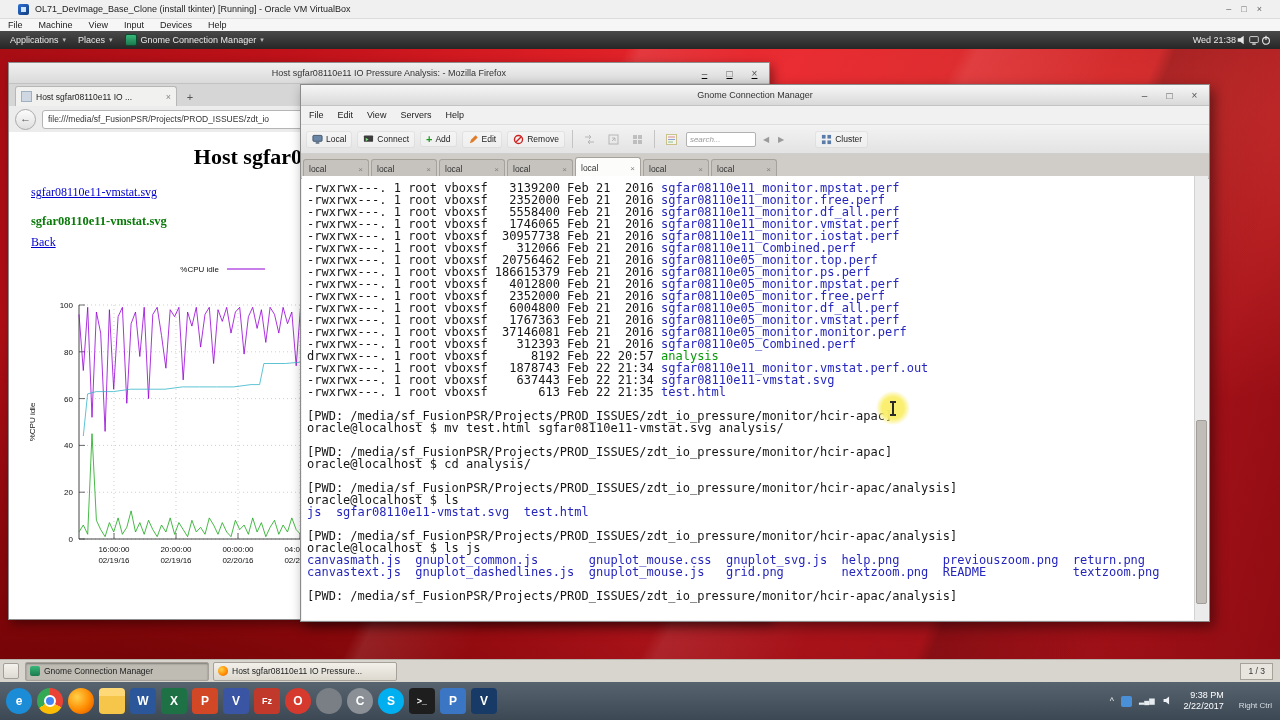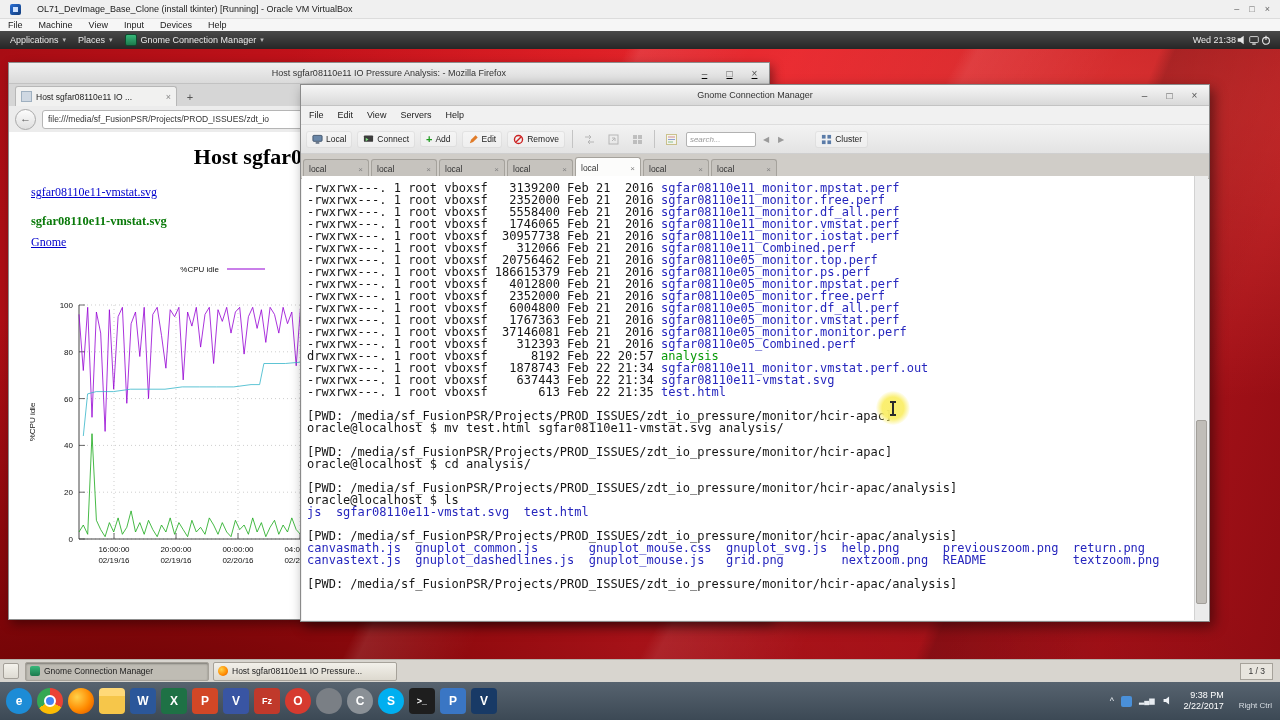--- a/index.html
+++ b/index.html
@@ -1,19 +1,19 @@
 <!DOCTYPE html>
 <html><head>
 <meta charset="utf-8">
 <style>
   html,body{margin:0;padding:0;background:#111;}
   .screen{position:relative;width:1280px;height:720px;overflow:hidden;font-family:"Liberation Sans",sans-serif;background:#000;}
 
   
-  .vb-titlebar{height:18px;background:#f0f0f0;border-bottom:1px solid #dcdcdc;display:flex;align-items:center;gap:16px;padding:0 10px;font-size:9px;color:#222;}
+  .vb-titlebar{height:18px;background:#f0f0f0;border-bottom:1px solid #dcdcdc;display:flex;align-items:center;gap:6px;padding:0 18px;font-size:9px;color:#222;}
   .vb-logo{width:11px;height:11px;background:linear-gradient(135deg,#2a6fd6,#123d7a);border-radius:2px;position:relative;}
   .vb-logo::after{content:"";position:absolute;inset:3px;background:#cfe2ff;}
   .vb-controls{margin-left:auto;display:flex;gap:10px;color:#666;font-size:9px;}
   .vb-menubar{height:12px;background:#f6f6f6;border-bottom:1px solid #d4d4d4;display:flex;align-items:center;gap:16px;padding:0 8px;font-size:9px;color:#222;}
 
   
   .vm{position:absolute;top:31px;left:0;width:1280px;height:651px;}
   .gnome-top{position:absolute;top:0;left:0;right:0;height:18px;background:linear-gradient(#4a4a4a,#262626);color:#e8e8e8;font-size:9px;display:flex;align-items:center;padding:0 4px;z-index:20;}
   .panel-item{display:flex;align-items:center;gap:4px;padding:0 6px;height:100%;}
   .panel-arrow{font-size:7px;color:#b9b9b9;}
@@ -194,21 +194,21 @@
         <div class="ff-newtab">+</div>
       </div>
       <div class="ff-navbar">
         <div class="ff-back">←</div>
         <input class="ff-url" value="file:///media/sf_FusionPSR/Projects/PROD_ISSUES/zdt_io" style="">
       </div>
       <div class="ff-content">
         <div class="pg-h1">Host sgfar08110e11 IO Pressure Analysis:</div>
         <a class="pg-link">sgfar08110e11-vmstat.svg</a>
         <div class="pg-svgtitle">sgfar08110e11-vmstat.svg</div>
-        <a class="pg-link pg-back">Gnome</a>
+        <a class="pg-link pg-back">Back</a>
         <svg width="700" height="320" style="display:block;margin-top:4px;">
             <line x1="70" x2="500" y1="285" y2="285" class="grid"></line>
             <line x1="70" x2="76" y1="285" y2="285" class="tick"></line>
             <text x="64" y="288" class="ax" text-anchor="end">0</text>
             <line x1="70" x2="500" y1="238.2" y2="238.2" class="grid"></line>
             <line x1="70" x2="76" y1="238.2" y2="238.2" class="tick"></line>
             <text x="64" y="241.2" class="ax" text-anchor="end">20</text>
             <line x1="70" x2="500" y1="191.39999999999998" y2="191.39999999999998" class="grid"></line>
             <line x1="70" x2="76" y1="191.39999999999998" y2="191.39999999999998" class="tick"></line>
             <text x="64" y="194.39999999999998" class="ax" text-anchor="end">40</text>
@@ -398,20 +398,21 @@
           <div class="tl"><span class="c-p">oracle@localhost $ mv test.html sgfar08110e11-vmstat.svg analysis/</span></div>
           <div class="tl"></div>
           <div class="tl"><span class="c-p">[PWD: /media/sf_FusionPSR/Projects/PROD_ISSUES/zdt_io_pressure/monitor/hcir-apac]</span></div>
           <div class="tl"><span class="c-p">oracle@localhost $ cd analysis/</span></div>
           <div class="tl"></div>
           <div class="tl"><span class="c-p">[PWD: /media/sf_FusionPSR/Projects/PROD_ISSUES/zdt_io_pressure/monitor/hcir-apac/analysis]</span></div>
           <div class="tl"><span class="c-p">oracle@localhost $ ls</span></div>
           <div class="tl"><span class="c-f">js  sgfar08110e11-vmstat.svg  test.html</span></div>
           <div class="tl"></div>
           <div class="tl"><span class="c-p">[PWD: /media/sf_FusionPSR/Projects/PROD_ISSUES/zdt_io_pressure/monitor/hcir-apac/analysis]</span></div>
+          <div class="tl"><span class="c-p">oracle@localhost $ ls js</span></div>
           <div class="tl"><span class="c-f">canvasmath.js  gnuplot_common.js       gnuplot_mouse.css  gnuplot_svg.js  help.png      previouszoom.png  return.png</span></div>
           <div class="tl"><span class="c-f">canvastext.js  gnuplot_dashedlines.js  gnuplot_mouse.js   grid.png        nextzoom.png  README            textzoom.png</span></div>
           <div class="tl"></div>
           <div class="tl"><span class="c-p">[PWD: /media/sf_FusionPSR/Projects/PROD_ISSUES/zdt_io_pressure/monitor/hcir-apac/analysis]</span></div>
         </div>
       <div class="gcm-scroll">
         <div class="gcm-thumb"></div>
       </div>
     </div>
 

